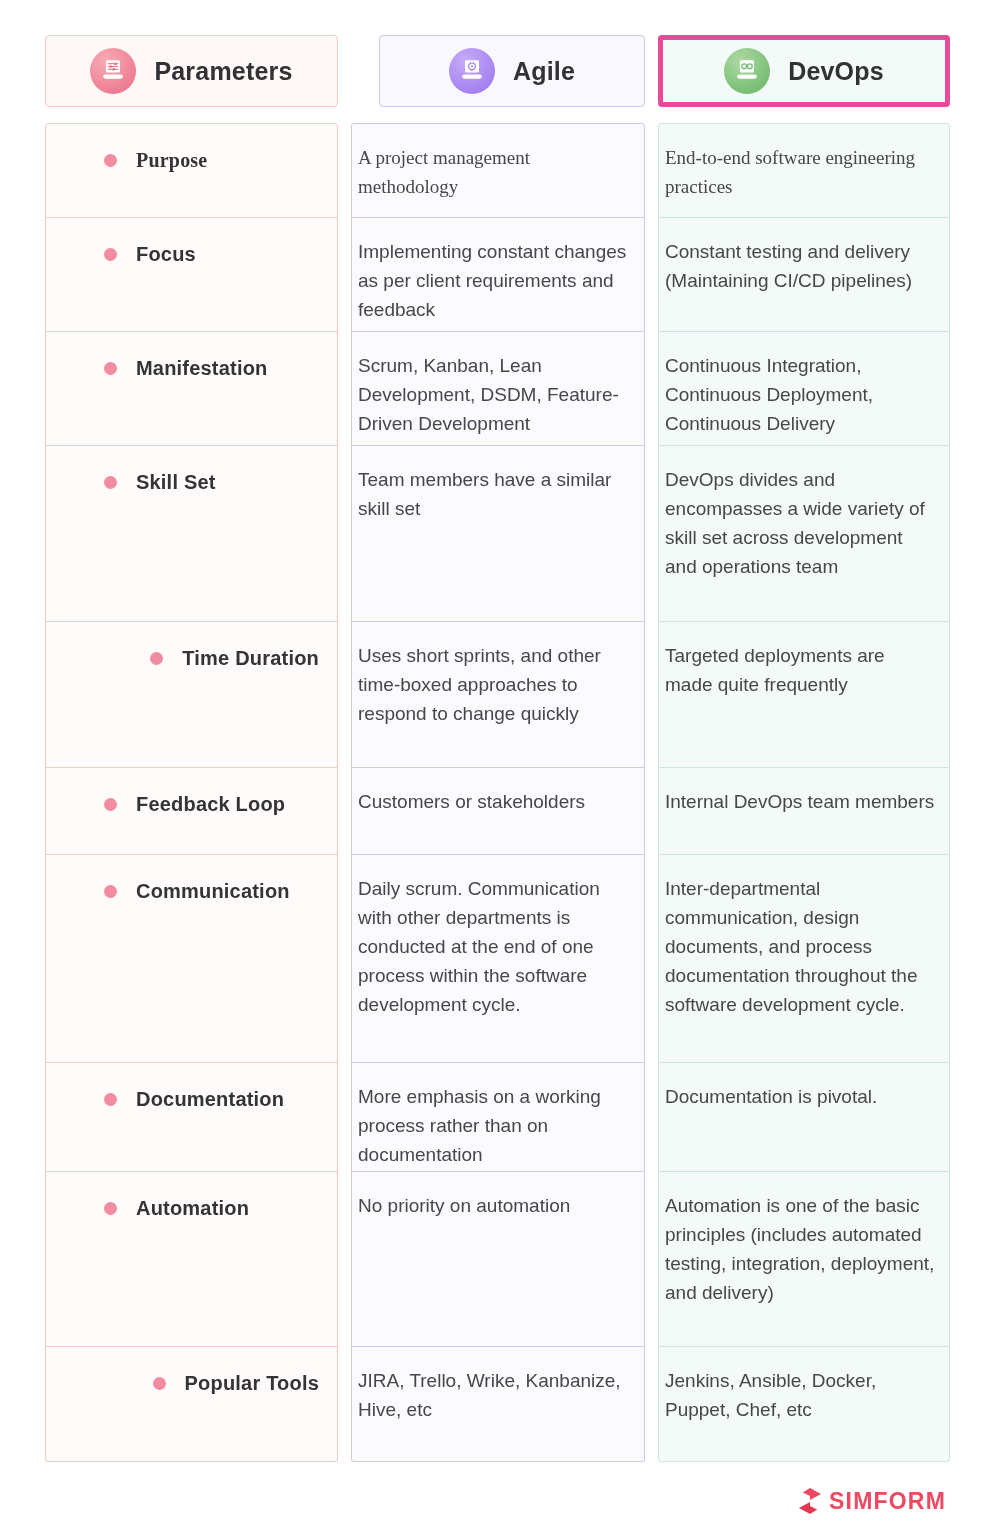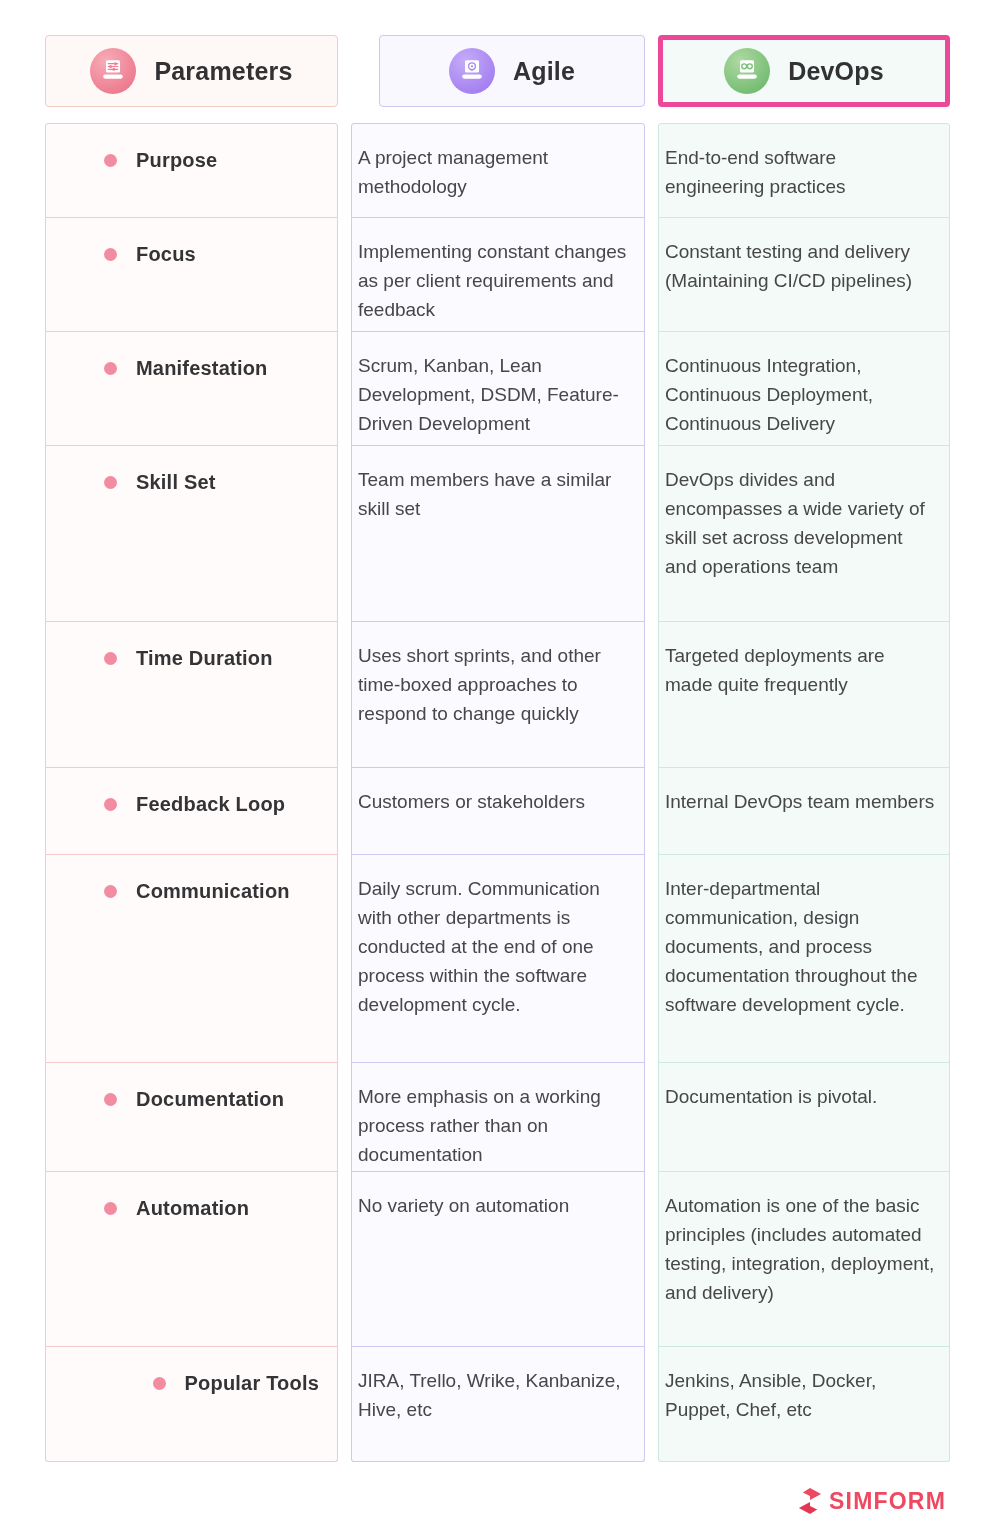--- a/index.html
+++ b/index.html
@@ -26,21 +26,21 @@
   .circle svg{width:30px;height:28px;display:block;}
 
   
   .cell{box-sizing:border-box;}
   .cell-p{background:#fefbfa;border:0 solid #f2cbc6;border-left-width:1px;border-right-width:1px;
           border-bottom-width:1px;padding:25px 18px 0 58px;display:flex;align-items:flex-start;}
   .cell-a{background:#fafaff;border:0 solid #cdc9f1;border-left-width:1px;border-right-width:1px;
           border-bottom-width:1px;padding:19px 14px 0 16px;}
   .cell-d{background:#f3faf7;border:0 solid #cde9df;border-left-width:1px;border-right-width:1px;
           border-bottom-width:1px;padding:19px 14px 0 17px;}
-  .cell.first{border-top-width:1px;border-radius:3px 3px 0 0;}
+  .cell.first{border-top-width:1px;border-radius:3px 3px 0 0;font-family:Liberation Serif, serif;}
   .cell.last{border-radius:0 0 3px 3px;}
 
   .bullet{width:13px;height:13px;border-radius:50%;background:#f28da1;flex:0 0 13px;
           margin-top:5px;margin-right:19px;}
   .plabel{font-size:20px;font-weight:bold;color:#343436;letter-spacing:.2px;}
   .cell-a,.cell-d{font-size:19px;color:#47474a;line-height:29px;padding-left:6px;}
 
   
   .brand{position:absolute;right:26px;bottom:21px;display:flex;align-items:center;gap:7px;}
   .brand svg{width:24px;height:28px;display:block;}
@@ -113,21 +113,21 @@
         <span class="plabel">Manifestation</span>
       </div>
       <div class="cell cell-a" style="grid-area: 5 / 2;">Scrum, Kanban, Lean Development, DSDM, Feature-Driven Development</div>
       <div class="cell cell-d" style="grid-area: 5 / 3;">Continuous Integration, Continuous Deployment, Continuous Delivery</div>
       <div class="cell cell-p" style="grid-area: 6 / 1;">
         <span class="bullet"></span>
         <span class="plabel">Skill Set</span>
       </div>
       <div class="cell cell-a" style="grid-area: 6 / 2;">Team members have a similar skill set</div>
       <div class="cell cell-d" style="grid-area: 6 / 3;">DevOps divides and encompasses a wide variety of skill set across development and operations team</div>
-      <div class="cell cell-p" style="grid-area: 7 / 1;">
+      <div class="cell cell-p" style="grid-area: 7 / 1; justify-content: flex-end;">
         <span class="bullet"></span>
         <span class="plabel">Time Duration</span>
       </div>
       <div class="cell cell-a" style="grid-area: 7 / 2;">Uses short sprints, and other time-boxed approaches to respond to change quickly</div>
       <div class="cell cell-d" style="grid-area: 7 / 3;">Targeted deployments are made quite frequently</div>
       <div class="cell cell-p" style="grid-area: 8 / 1;">
         <span class="bullet"></span>
         <span class="plabel">Feedback Loop</span>
       </div>
       <div class="cell cell-a" style="grid-area: 8 / 2;">Customers or stakeholders</div>
@@ -141,21 +141,21 @@
       <div class="cell cell-p" style="grid-area: 10 / 1;">
         <span class="bullet"></span>
         <span class="plabel">Documentation</span>
       </div>
       <div class="cell cell-a" style="grid-area: 10 / 2;">More emphasis on a working process rather than on documentation</div>
       <div class="cell cell-d" style="grid-area: 10 / 3;">Documentation is pivotal.</div>
       <div class="cell cell-p" style="grid-area: 11 / 1;">
         <span class="bullet"></span>
         <span class="plabel">Automation</span>
       </div>
-      <div class="cell cell-a" style="grid-area: 11 / 2;">No variety on automation</div>
+      <div class="cell cell-a" style="grid-area: 11 / 2;">No priority on automation</div>
       <div class="cell cell-d" style="grid-area: 11 / 3;">Automation is one of the basic principles (includes automated testing, integration, deployment, and delivery)</div>
       <div class="cell cell-p last" style="grid-area: 12 / 1; justify-content: flex-end;">
         <span class="bullet"></span>
         <span class="plabel">Popular Tools</span>
       </div>
       <div class="cell cell-a last" style="grid-area: 12 / 2;">JIRA, Trello, Wrike, Kanbanize, Hive, etc</div>
       <div class="cell cell-d last" style="grid-area: 12 / 3;">Jenkins, Ansible, Docker, Puppet, Chef, etc</div>
     </div>
 
   <div class="brand">

